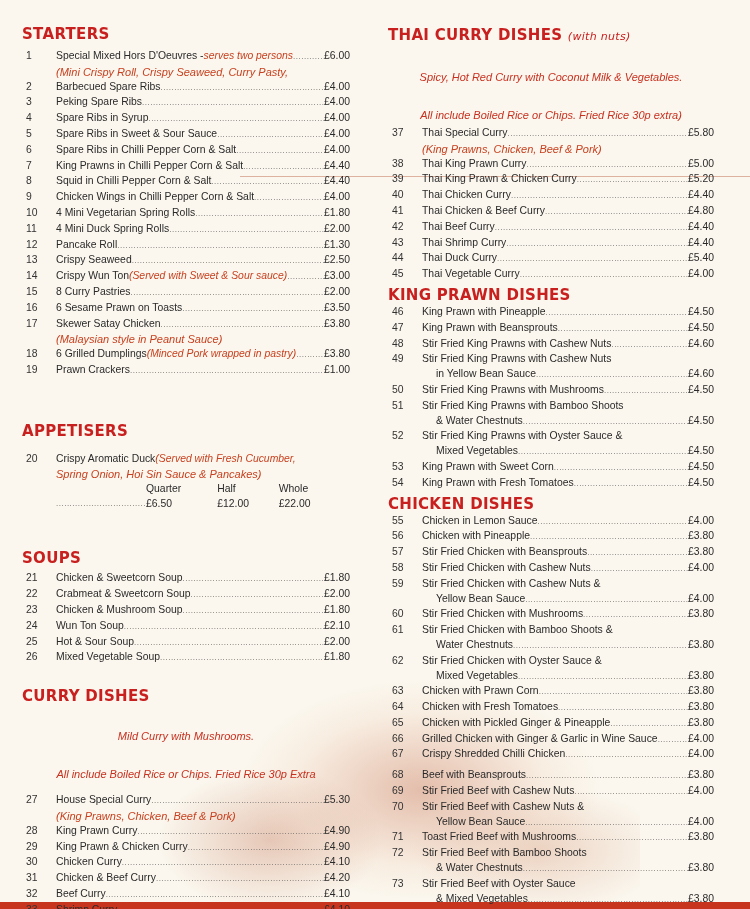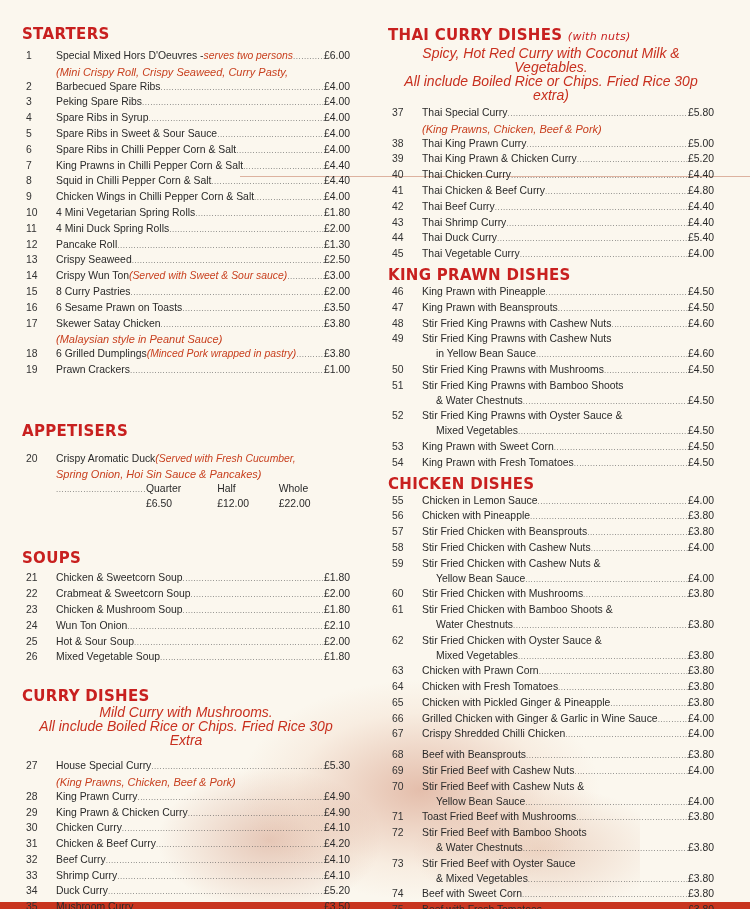--- a/index.html
+++ b/index.html
@@ -45,22 +45,23 @@
     .section-title .small {
       font-style: italic;
       font-weight: normal;
       font-size: 11px;
       color: #c8201f;
     }
     .sub {
       text-align: center;
       font-style: italic;
       color: #c8301f;
-      font-size: 14px;
+      font-size: 11px;
       line-height: 14px;
+      margin-top: 24px;
     }
     .row {
       display: flex;
       font-size: 10.4px;
       line-height: 14.8px;
       white-space: nowrap;
     }
     .num { width: 34px; flex: none; color: #333; padding-left: 4px; }
     .name { flex: none; }
     .dots {
@@ -79,20 +80,21 @@
       font-size: 11px;
       line-height: 14.8px;
       white-space: nowrap;
     }
     .indent .name { padding-left: 14px; }
     .duck-prices {
       display: flex;
       padding-left: 34px;
       font-size: 10.4px;
       line-height: 15px;
+      align-items: flex-end;
     }
     .duck-prices .dots { flex: none; width: 90px; }
     .duck-prices span.p { margin-right: 14px; }
   </style>
 </head>
 <body>
 
 <div class="bg-photo"></div>
 <div class="fold-line"></div>
 <div class="bottom-bar"></div>
@@ -303,21 +305,21 @@
         <div class="row">
           <span class="num">23</span>
           <span class="name">Chicken &amp; Mushroom Soup</span>
           <span class="dots"></span>
           <span class="price">£1.80</span>
         </div>
       </div>
       <div class="menu-item">
         <div class="row">
           <span class="num">24</span>
-          <span class="name">Wun Ton Onion</span>
+          <span class="name">Wun Ton Soup</span>
           <span class="dots"></span>
           <span class="price">£2.10</span>
         </div>
       </div>
       <div class="menu-item">
         <div class="row">
           <span class="num">25</span>
           <span class="name">Hot &amp; Sour Soup</span>
           <span class="dots"></span>
           <span class="price">£2.00</span>

